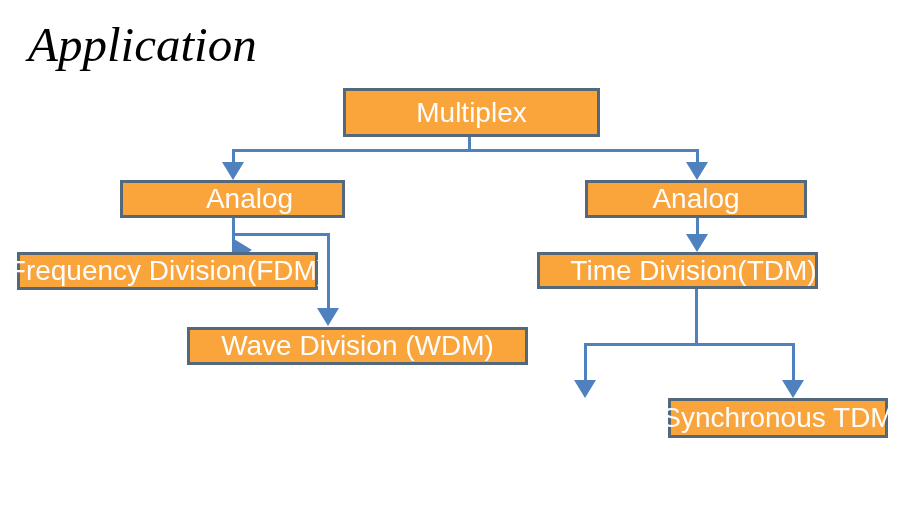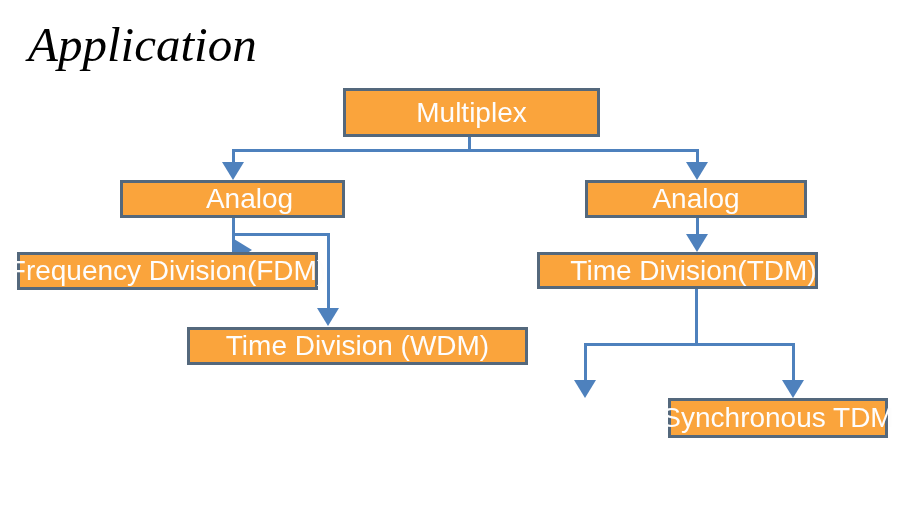--- a/index.html
+++ b/index.html
@@ -118,19 +118,19 @@
   <div class="node node-digital">
     <span class="node-label">Analog</span>
   </div>
   <div class="node node-fdm">
     <span class="node-label">Frequency Division(FDM)</span>
   </div>
   <div class="node node-tdm">
     <span class="node-label">Time Division(TDM)</span>
   </div>
   <div class="node node-wdm">
-    <span class="node-label">Time Division (WDM)</span>
+    <span class="node-label">Wave Division (WDM)</span>
   </div>
   <div class="node node-async">
     <span class="node-label">Synchronous TDM</span>
   </div>
 
 </div>
 
 </body></html>

